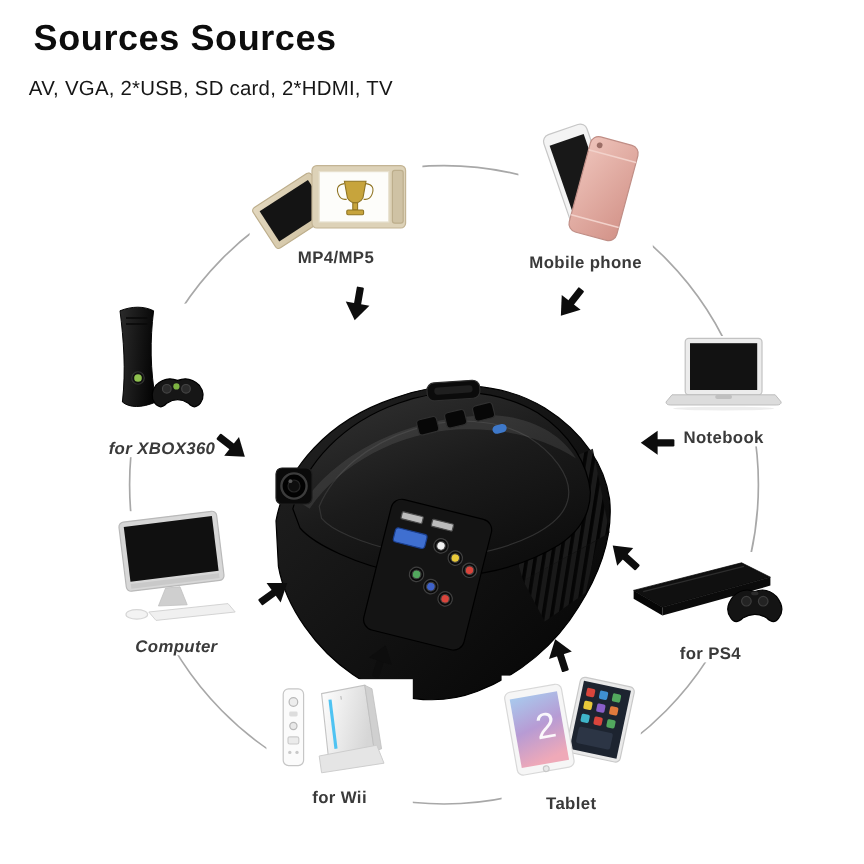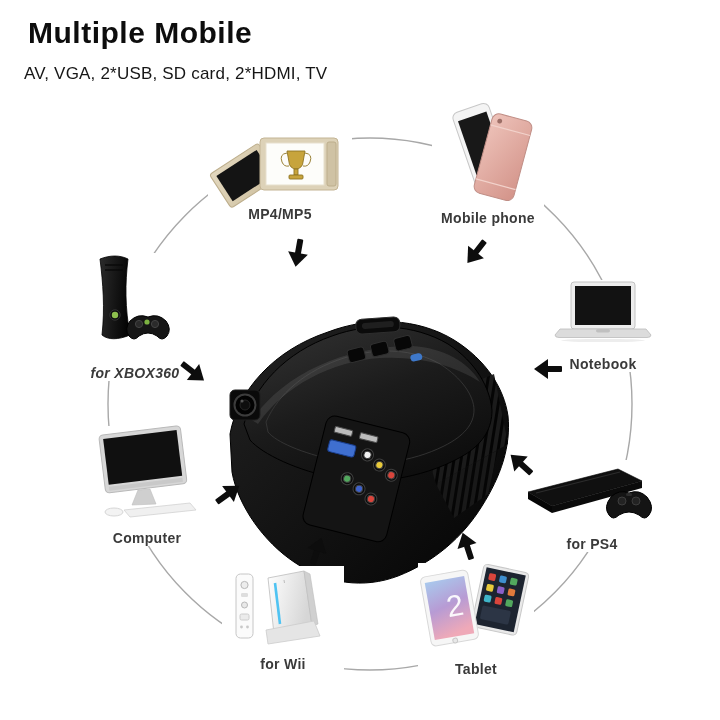--- a/index.html
+++ b/index.html
@@ -23,21 +23,21 @@
   .device{position:absolute;z-index:3;background:#fff;display:flex;
           flex-direction:column;align-items:center;justify-content:space-between;}
   .device-label{font-size:14px;font-weight:600;color:#3a3a3a;letter-spacing:.3px;
           white-space:nowrap;text-align:center;width:100%;}
   #dev-mp4     {left:208px;top:126px;width:144px;height:96px;}
   #dev-phone   {left:432px;top:104px;width:112px;height:122px;}
   #dev-notebook{left:548px;top:280px;width:110px;height:92px;}
   #dev-ps4     {left:524px;top:460px;width:136px;height:92px;}
   #dev-tablet  {left:418px;top:563px;width:116px;height:114px;}
   #dev-wii     {left:222px;top:566px;width:122px;height:106px;}
-  #dev-computer{left:86px; top:426px;width:122px;height:120px;}
+  #dev-computer{left:86px; top:426px;width:122px;height:120px;font-style:italic;}
   #dev-xbox    {left:80px; top:253px;width:110px;height:128px;font-style:italic;}
 
   #tablet-screen-num{position:absolute;left:20px;top:26px;width:34px;text-align:center;
       font-size:30px;font-weight:400;color:rgba(255,255,255,.92);
       transform:rotate(-10deg);pointer-events:none;}
 
   
   .arrow{position:absolute;width:30px;height:22px;z-index:5;}
   #arrow-mp4     {left:283px;top:242px;transform:rotate(100deg);}
   #arrow-phone   {left:461px;top:241px;transform:rotate(128deg);}
@@ -46,21 +46,21 @@
   #arrow-tablet  {left:452px;top:535px;transform:rotate(-108deg);}
   #arrow-wii     {left:302px;top:540px;transform:rotate(-72deg);}
   #arrow-computer{left:213px;top:483px;transform:rotate(-36deg);}
   #arrow-xbox    {left:178px;top:361px;transform:rotate(38deg);}
 </style>
 </head>
 <body>
 
 <div id="stage">
 
-  <div id="title">Multiple Mobile</div>
+  <div id="title">Sources Sources</div>
   <div id="subtitle">AV, VGA, 2*USB, SD card, 2*HDMI, TV</div>
 
   <svg id="ring" width="720" height="720" viewBox="0 0 720 720">
     <ellipse cx="370" cy="404" rx="262" ry="266" fill="none" stroke="#a8a8a8" stroke-width="1.4"></ellipse>
   </svg>
 
   <svg id="hub" width="294" height="292" viewBox="0 0 294 292">
     <defs>
       <linearGradient id="bodyGrad" x1="0" y1="0" x2="1" y2="1">
         <stop offset="0" stop-color="#222222"></stop>

